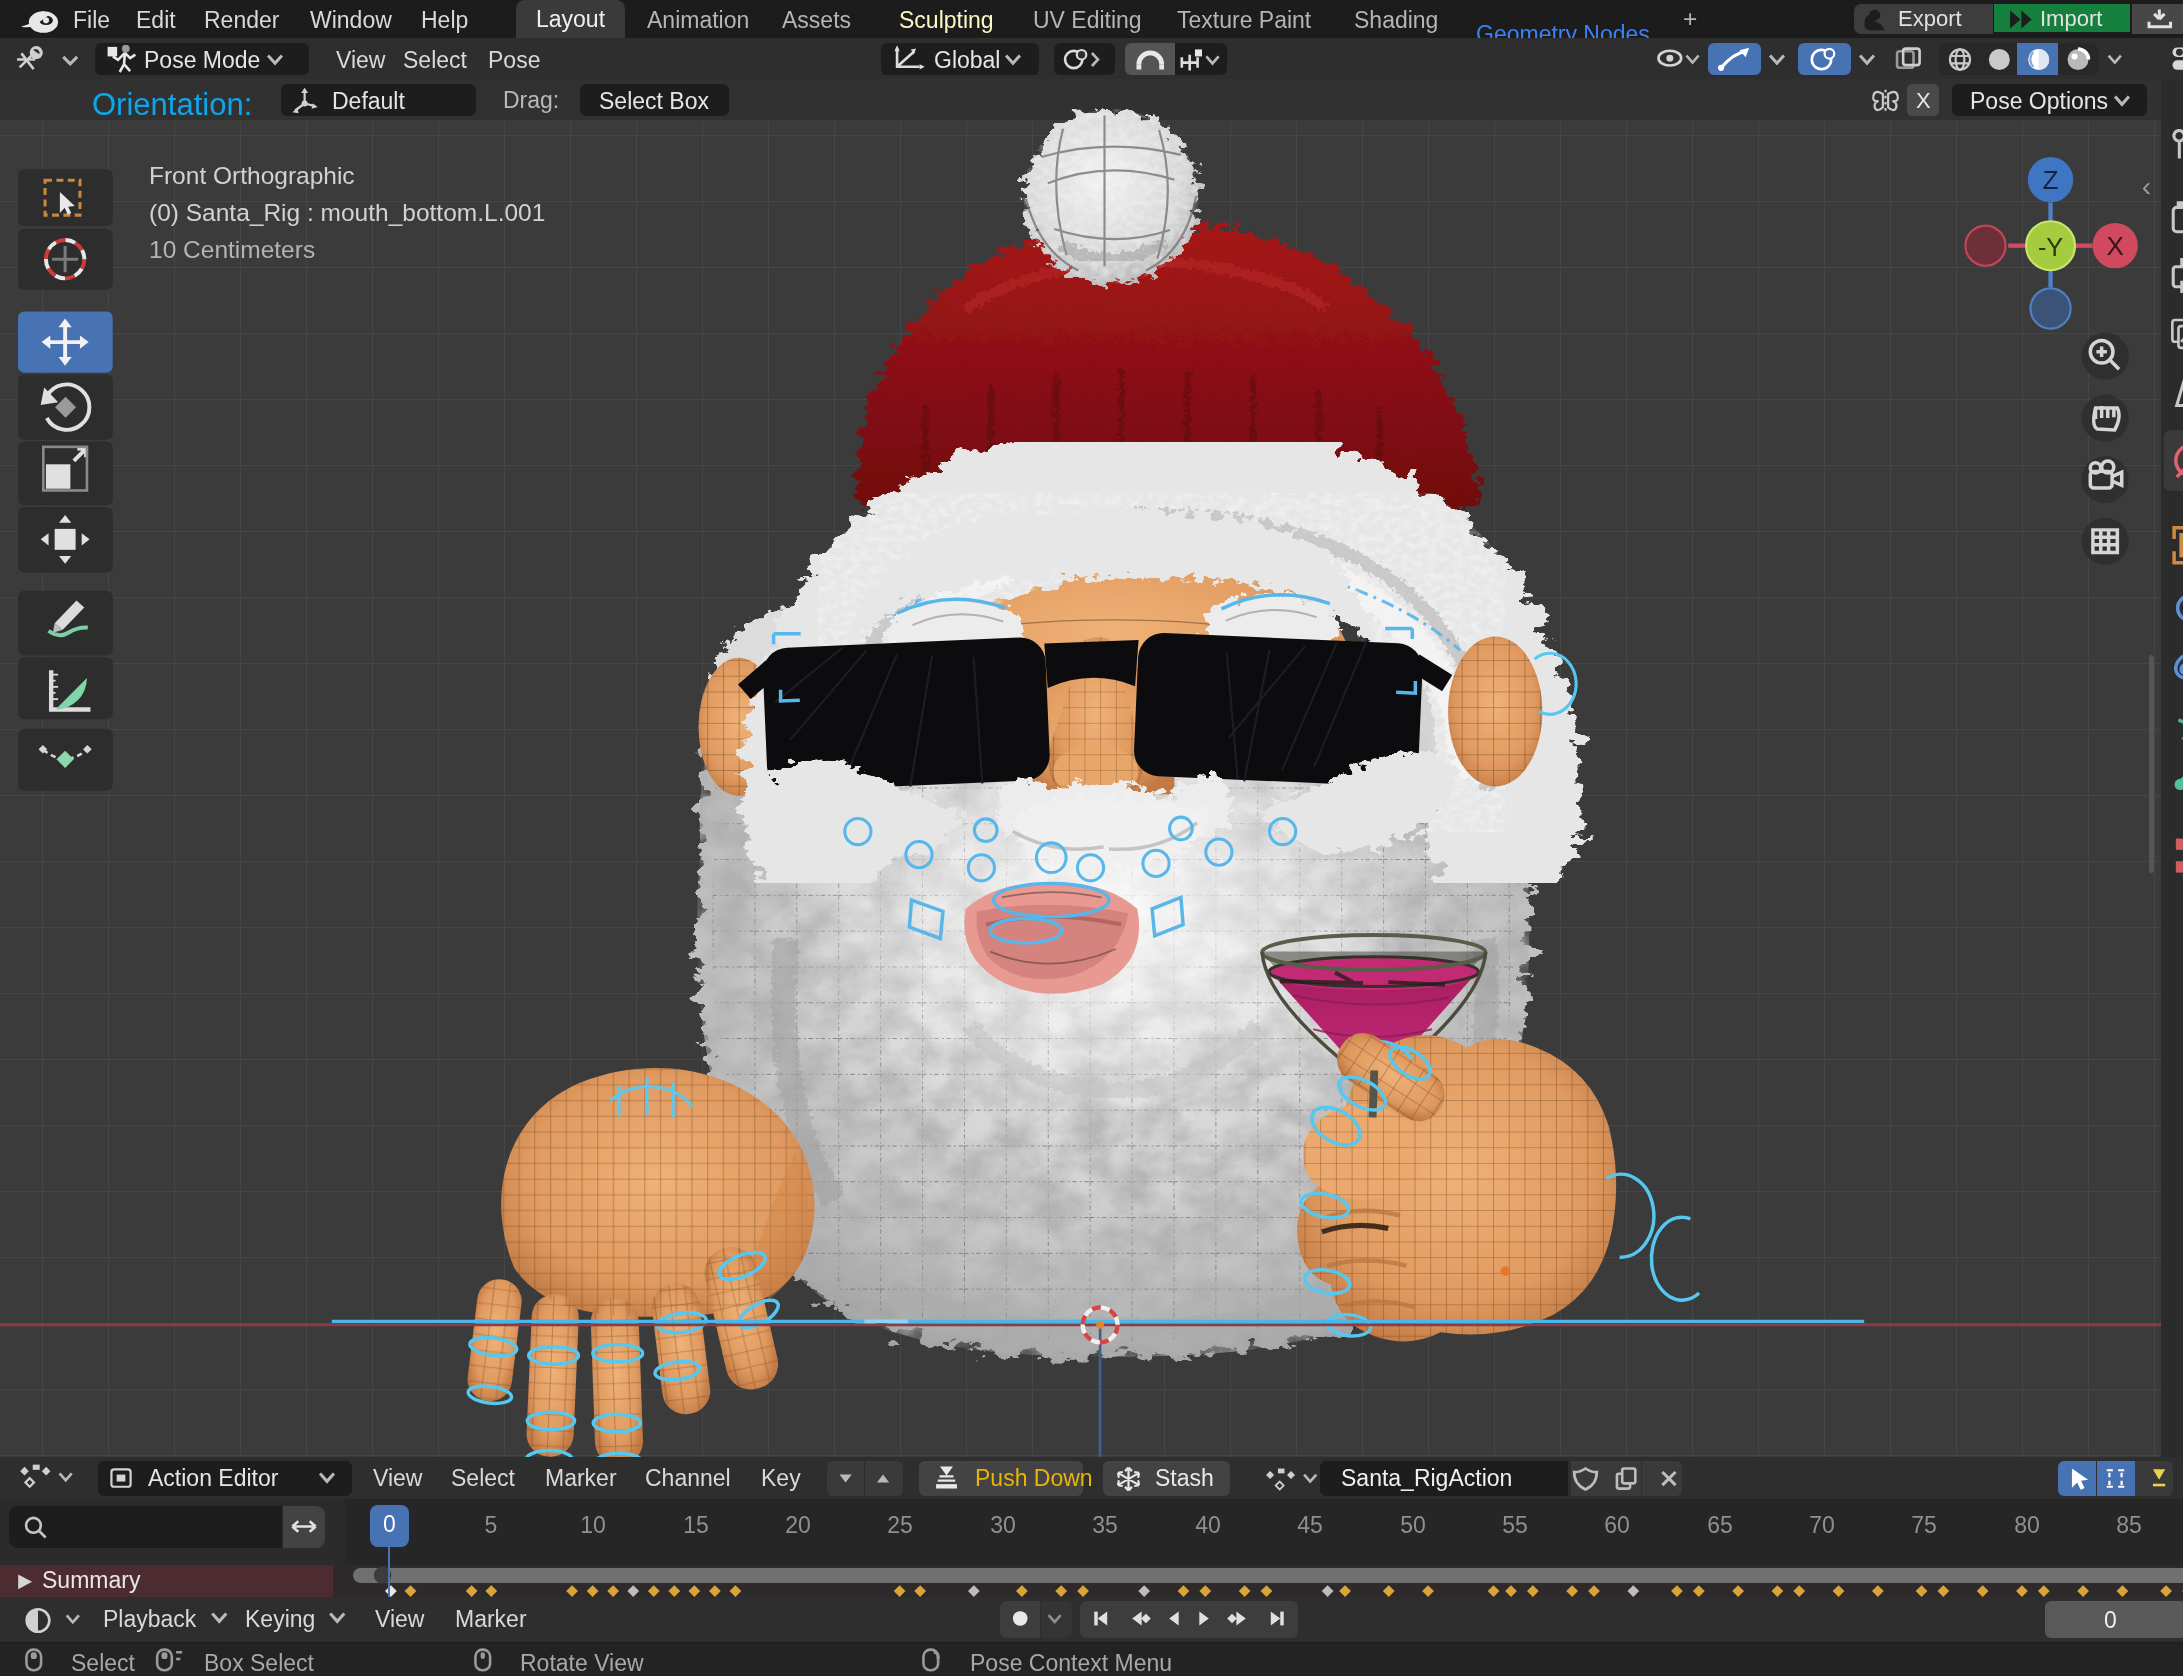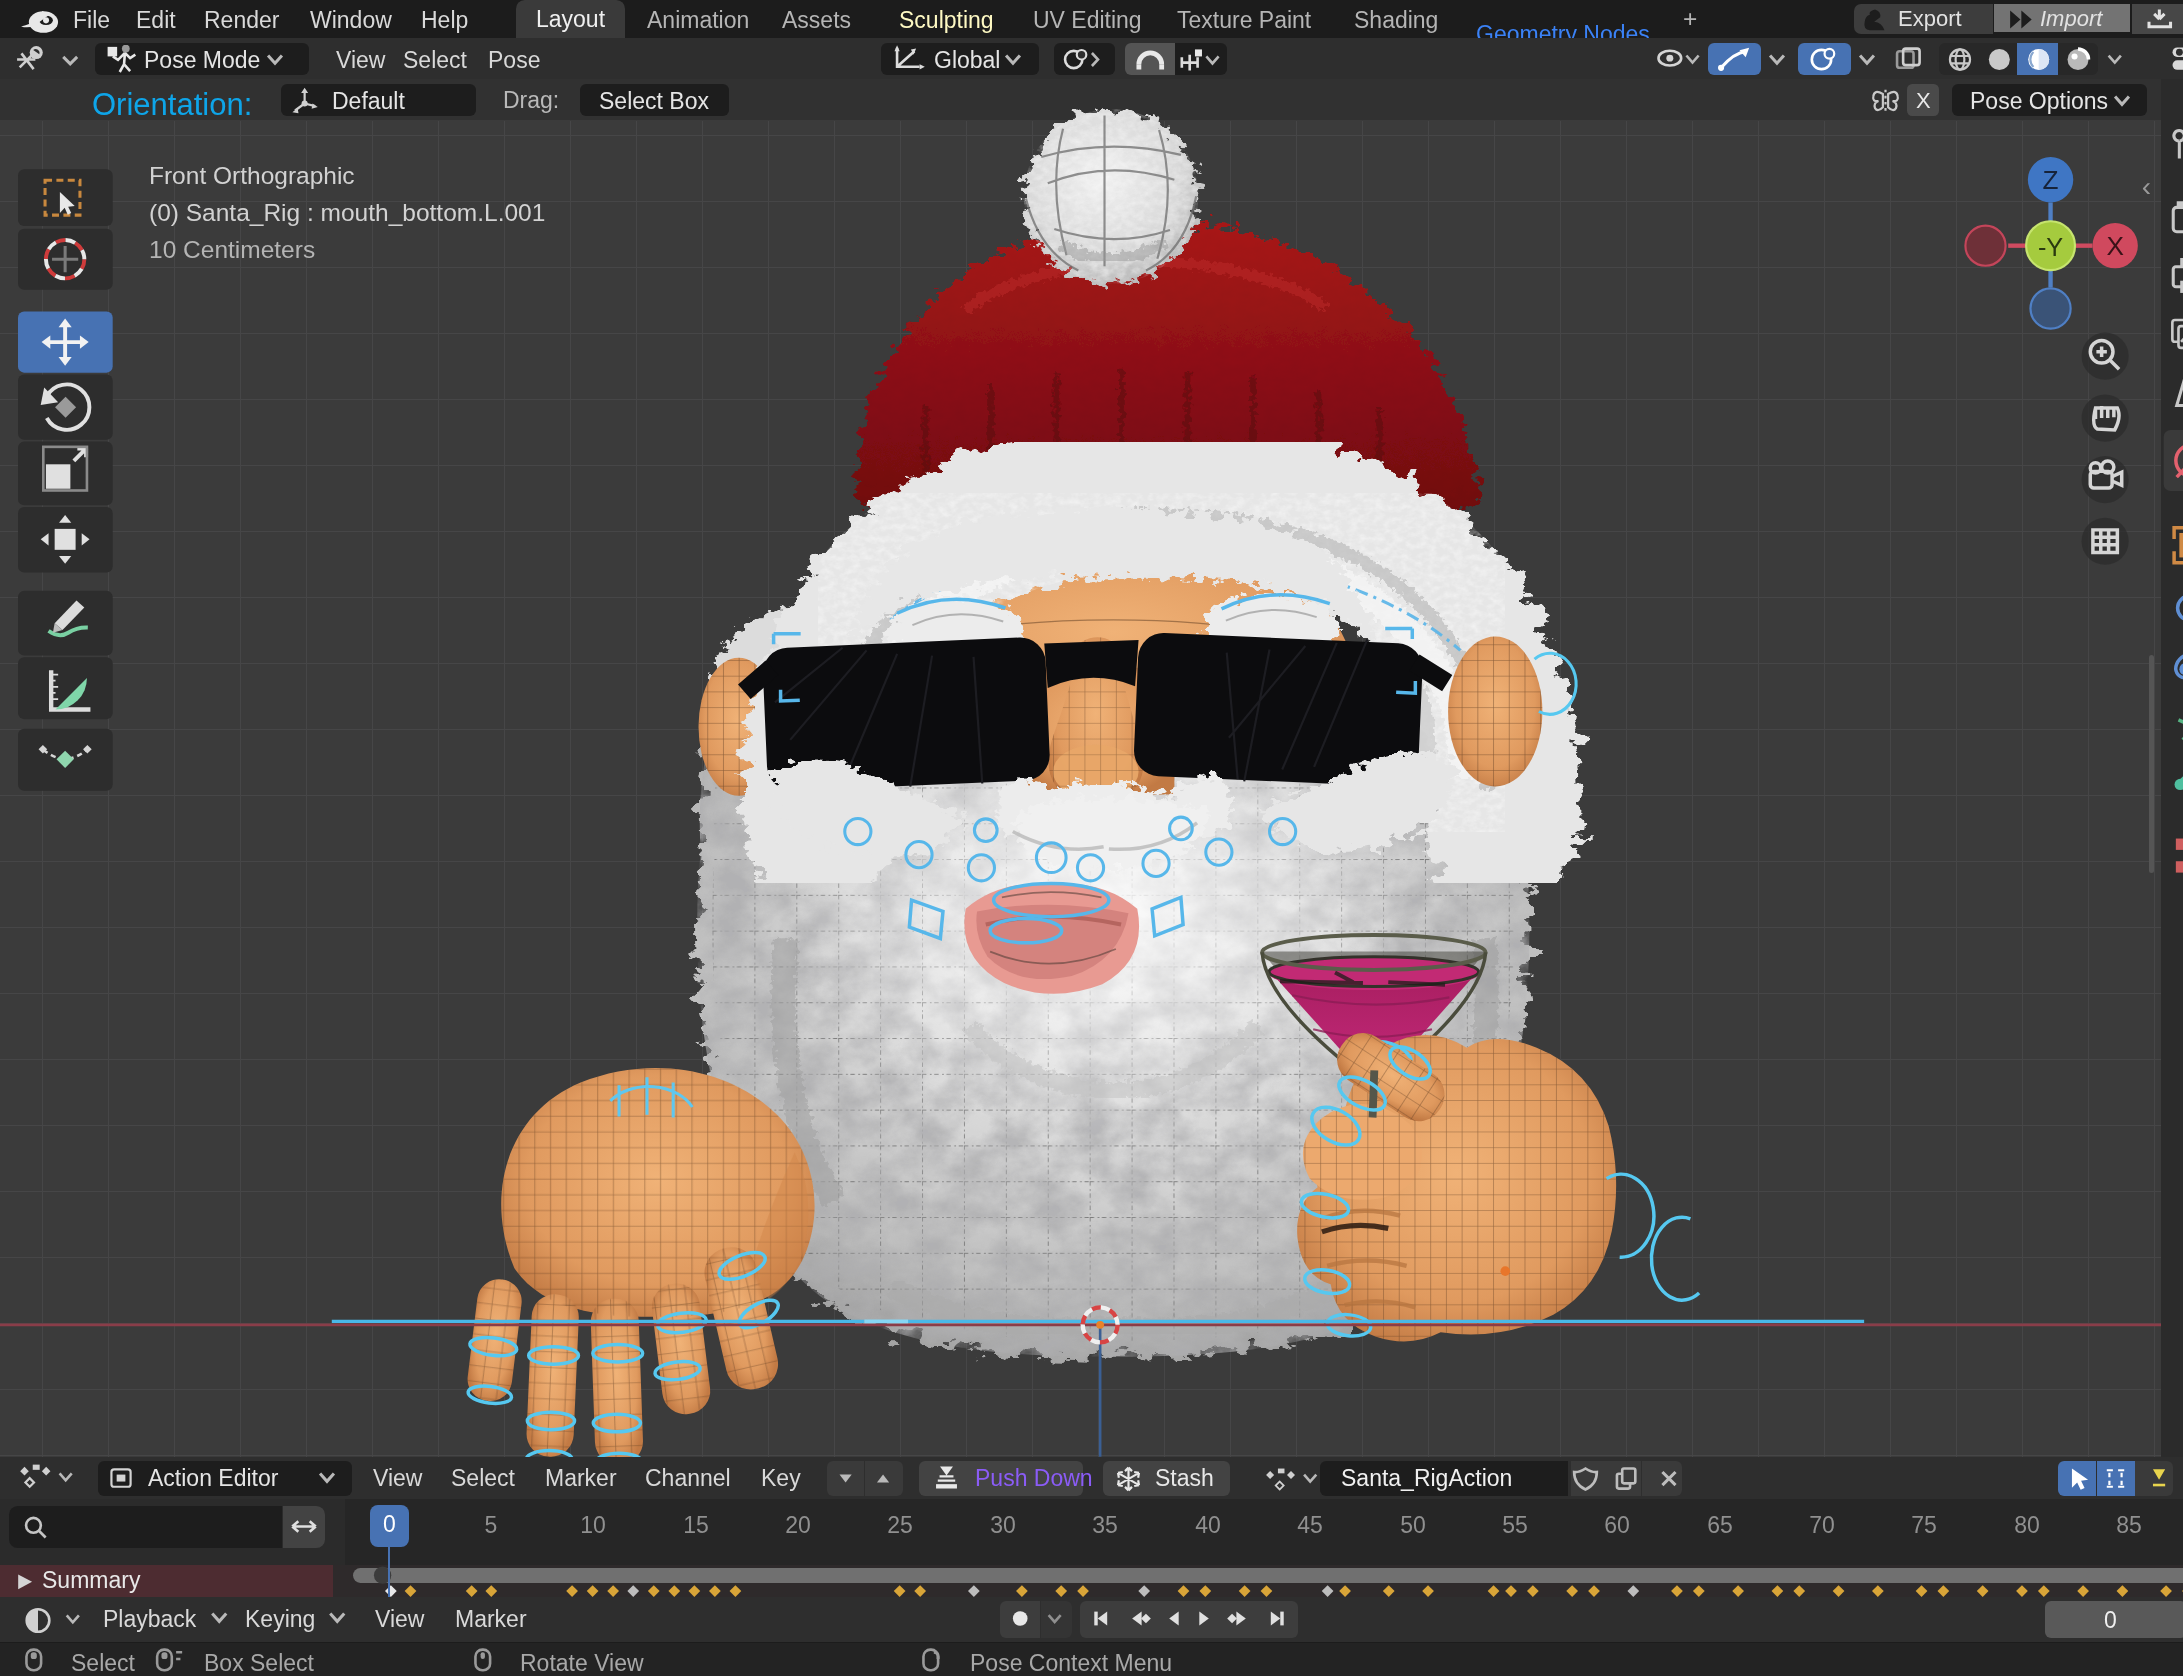--- a/index.html
+++ b/index.html
@@ -35,21 +35,21 @@
 <div class="abs txt menu" style="left:647px;top:7.4px;color:#b5b5b5;">Animation</div>
 <div class="abs txt menu" style="left:782px;top:7.4px;color:#b5b5b5;">Assets</div>
 <div class="abs txt menu" style="left:899px;top:7.4px;color:#fef9c3;">Sculpting</div>
 <div class="abs txt menu" style="left:1033px;top:7.4px;color:#b5b5b5;">UV Editing</div>
 <div class="abs txt menu" style="left:1177px;top:7.4px;color:#b5b5b5;">Texture Paint</div>
 <div class="abs txt menu" style="left:1354px;top:7.4px;color:#b5b5b5;">Shading</div>
 <div class="abs txt menu" style="left:1476px;top:21px;color:#3b82f6;">Geometry Nodes</div>
 <div class="abs txt" style="left:1683px;top:5.2px;font-size:24.5px;color:#b5b5b5;">+</div>
 
 <div class="abs btn txt" style="left:1854px;top:4.4px;width:139px;height:30px;background:#3d3d3d;border-radius:7px 0 0 7px;font-size:22px;color:#e2e2e2;padding-left:44px;line-height:29px;">Export</div>
-<div class="abs btn txt" style="left:1994px;top:4.4px;width:136px;height:28px;background:#737373;border-radius:0;font-size:22px;color:#e2e2e2;padding-left:46px;line-height:29px;font-style:italic;">Import</div>
+<div class="abs btn txt" style="left:1994px;top:4.4px;width:136px;height:28px;background:#15803d;border-radius:0;font-size:22px;color:#e2e2e2;padding-left:46px;line-height:29px;">Import</div>
 <div class="abs btn txt" style="left:2132px;top:4.4px;width:140px;height:30px;background:#474747;border-radius:0 7px 7px 0;font-size:22px;color:#e2e2e2;padding-left:52px;line-height:29px;">Manual</div>
 <svg class="abs" style="left:1862px;top:7px;" width="39" height="25" viewBox="0 0 90 58">
  <path d="M30 6 q14 4 12 18 l-14 10 q18 2 24 20 l-34 0 q-16 -2 -12 -20 q2 -14 12 -16 q-4 -8 12 -12Z" fill="#1d1d1d"></path>
 </svg>
 <svg class="abs" style="left:2004px;top:7px;" width="39" height="25" viewBox="0 0 90 58">
  <path d="M14 8 L38 29 L14 50 Z M40 8 L64 29 L40 50 Z" fill="#1d1d1d"></path>
 </svg>
 <svg class="abs" style="left:2142px;top:7px;" width="39" height="25" viewBox="0 0 90 58">
  <path d="M40 6 v22 M40 28 l-12 -12 M40 28 l12 -12" stroke="#e2e2e2" stroke-width="7" fill="none"></path>
  <path d="M16 34 v12 h50 v-12" stroke="#e2e2e2" stroke-width="7" fill="none"></path>
@@ -668,21 +668,21 @@
 <div class="abs btn" style="left:865px;top:1461px;width:38px;height:35px;border-radius:0 6.1px 6.1px 0;background:#3a3a3a;"></div>
 <svg class="abs" style="left:827px;top:1465px;" width="79" height="27" viewBox="0 0 180 62">
  <path d="M28 22 L42 40 L56 22 Z" fill="#b9b9b9"></path>
  <path d="M114 40 L128 22 L142 40 Z" fill="#b9b9b9"></path>
 </svg>
 <div class="abs btn" style="left:919px;top:1461px;width:164px;height:35px;background:#434343;"></div>
 <svg class="abs" style="left:929px;top:1465px;" width="35" height="27" viewBox="0 0 80 62">
  <path d="M30 6 L50 6 L40 20 Z M24 26 h32 M20 36 h40" stroke="#e8e8e8" stroke-width="5" fill="#e8e8e8"></path>
  <rect x="16" y="44" width="48" height="10" fill="#e8e8e8"></rect>
 </svg>
-<div class="abs txt" style="left:975px;top:1465px;font-size:23px;color:#8b5cf6;">Push Down</div>
+<div class="abs txt" style="left:975px;top:1465px;font-size:23px;color:#eab308;">Push Down</div>
 <div class="abs btn" style="left:1103px;top:1461px;width:127px;height:35px;background:#434343;"></div>
 <svg class="abs" style="left:1111px;top:1464px;" width="35" height="30" viewBox="0 0 80 68">
  <g stroke="#e8e8e8" stroke-width="5" fill="none">
   <path d="M40 8 V60 M16 20 L64 48 M64 20 L16 48 M40 8 l-8 8 M40 8 l8 8 M40 60 l-8 -8 M40 60 l8 -8 M16 20 l11 -2 M16 20 l2 11 M64 48 l-11 2 M64 48 l-2 -11 M64 20 l-2 11 M64 20 l-11 -2 M16 48 l2 -11 M16 48 l11 2"></path>
  </g>
 </svg>
 <div class="abs txt" style="left:1155px;top:1465px;font-size:23px;color:#e8e8e8;">Stash</div>
 <svg class="abs" style="left:1264px;top:1464px;" width="61" height="30" viewBox="0 0 140 68">
  <g fill="#d0d0d0">
   <rect x="8" y="18" width="13 " height="13" transform="rotate(45 14 24)"></rect>

